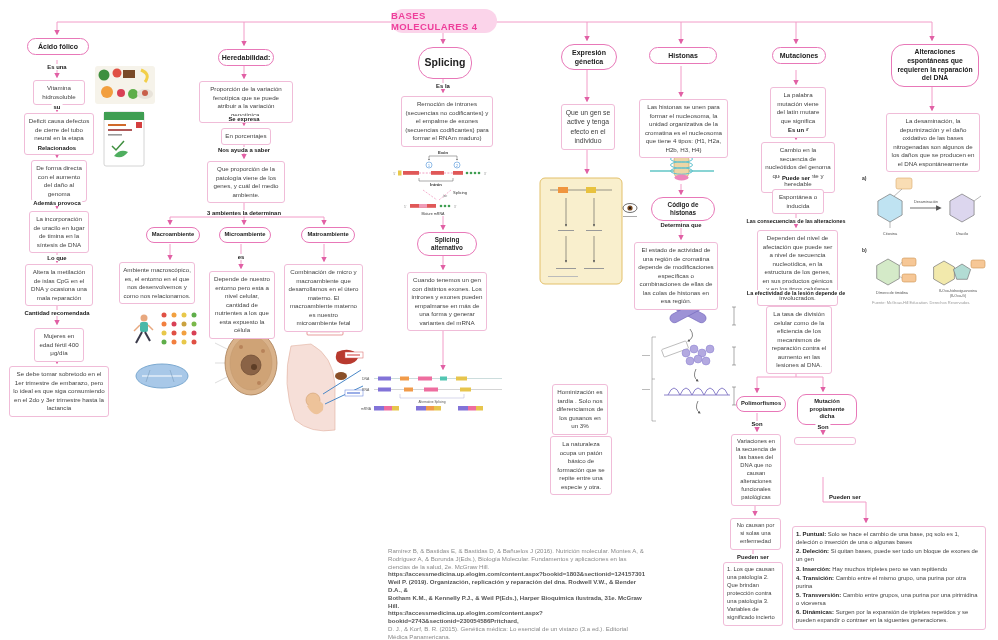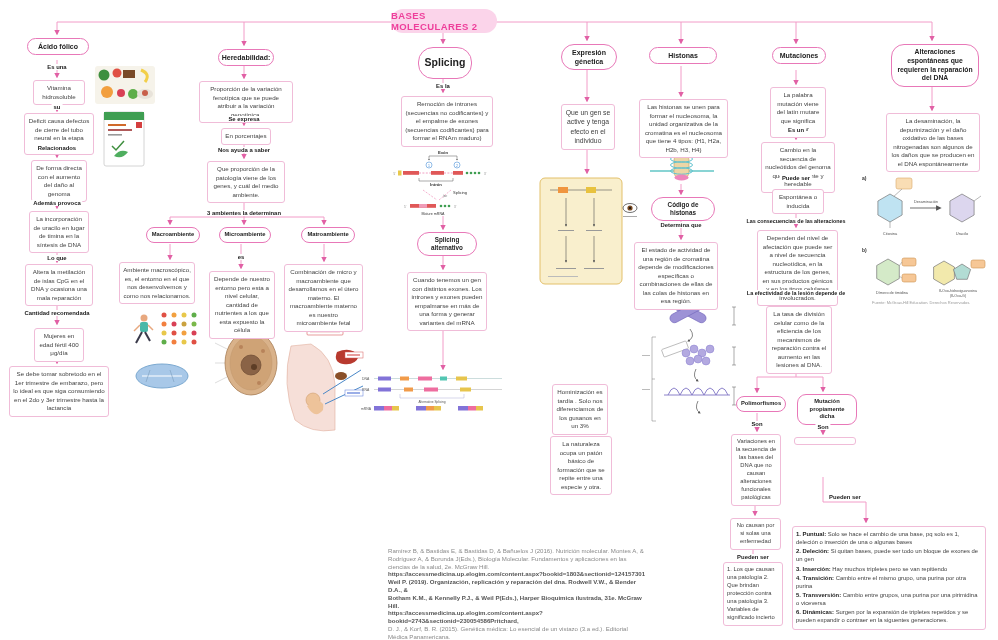--- a/index.html
+++ b/index.html
@@ -321,21 +321,21 @@
     <line x1="41" y1="104" x2="44" y2="106" stroke="#888" stroke-width="0.5"></line>
     <polygon points="86,89 96.4,95 96.4,107 86,113 75.6,107 75.6,95" fill="#f2e9ac" stroke="#777" stroke-width="0.7"></polygon>
     <polygon points="104,92 112.6,97.5 109.3,107.3 98.7,107.3 95.4,97.5" fill="#b2dcd4" stroke="#777" stroke-width="0.7"></polygon>
     <rect x="113" y="88" width="14" height="8" rx="2" fill="#f6c796" stroke="#cf9352" stroke-width="0.6"></rect>
     <text x="34" y="122" font-size="3.8" fill="#555" text-anchor="middle">Dímero de timidina</text>
     <text x="100" y="120" font-size="3.6" fill="#555" text-anchor="middle">8-Oxo-hidroxiguanosina</text>
     <text x="100" y="125" font-size="3.6" fill="#555" text-anchor="middle">(8-Oxo-G)</text>
   </svg>
   <div class="fuente">Fuente: McGraw-Hill Education. Derechos Reservados.</div>
 
-  <div class="title-pill">BASES MOLECULARES 2</div>
+  <div class="title-pill">BASES MOLECULARES 4</div>
 
   <div class="pill" style="left:27px;top:38px;width:52px;">Ácido fólico</div>
   <div class="lbl" style="left:57px;top:67px">Es una</div>
   <div class="node" style="left:33px;top:80px;width:44px;">Vitamina hidrosoluble</div>
   <div class="lbl" style="left:57px;top:107px">su</div>
   <div class="node" style="left:24px;top:113px;width:62px;">Deficit causa defectos de cierre del tubo neural en la etapa fetal</div>
   <div class="lbl" style="left:57px;top:148px">Relacionados</div>
   <div class="node" style="left:31px;top:160px;width:48px;">De forma directa con el aumento del daño al genoma</div>
   <div class="lbl" style="left:57px;top:203px">Además provoca</div>
   <div class="node" style="left:29px;top:211px;width:52px;">La incorporación de uracilo en lugar de timina en la síntesis de DNA</div>

